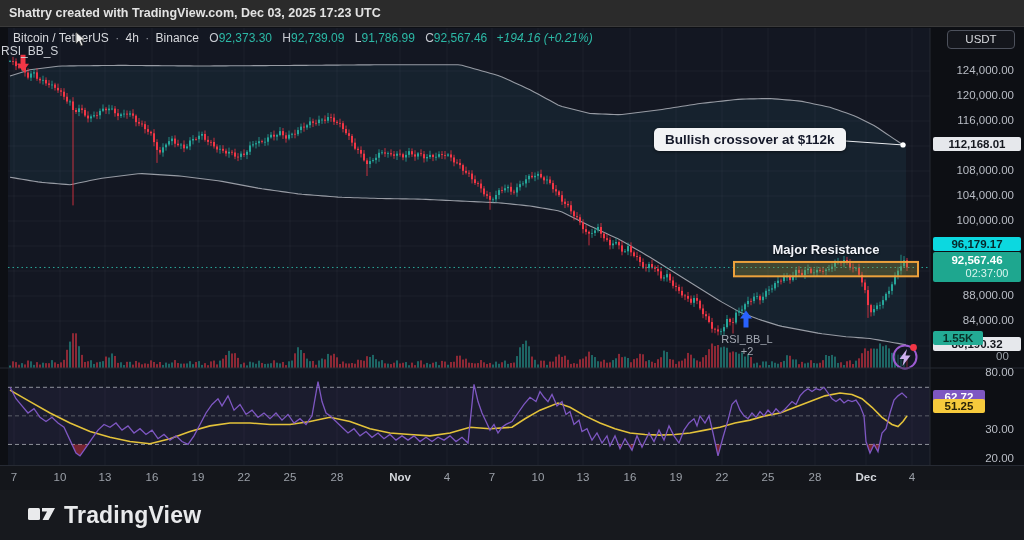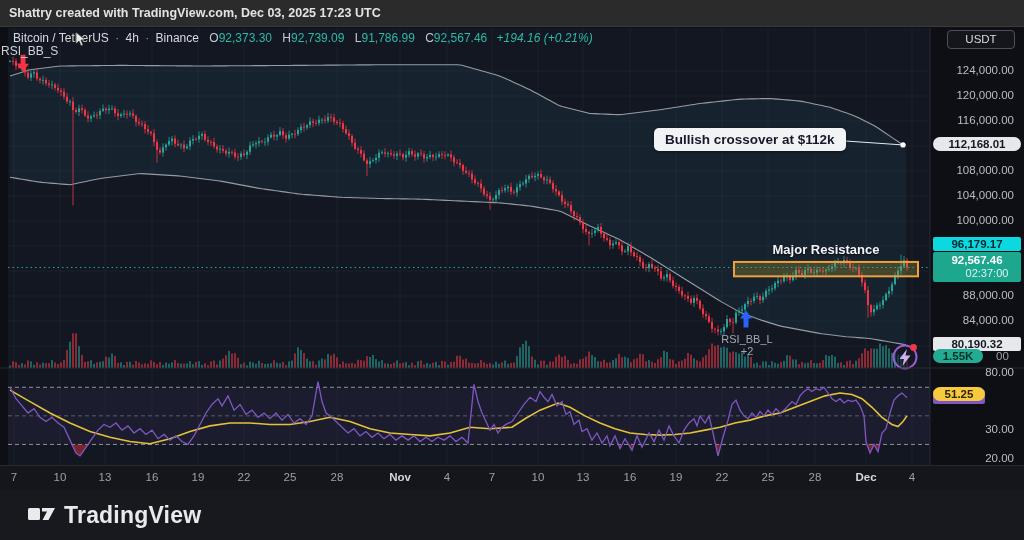--- a/index.html
+++ b/index.html
@@ -1047,28 +1047,28 @@
       <div class="pxlab" style="top: 61px;">120,000.00</div>
       <div class="pxlab" style="top: 86px;">116,000.00</div>
       <div class="pxlab" style="top: 136px;">108,000.00</div>
       <div class="pxlab" style="top: 161px;">104,000.00</div>
       <div class="pxlab" style="top: 186px;">100,000.00</div>
       <div class="pxlab" style="top: 261px;">88,000.00</div>
       <div class="pxlab" style="top: 286px;">84,000.00</div>
       <div class="pxlab" style="top: 338px;">80.00</div>
       <div class="pxlab" style="top: 395.143px;">30.00</div>
       <div class="pxlab" style="top: 423.714px;">20.00</div>
-      <div class="badge b-white" style="top: 108.95px; border-radius: 7px;">112,168.01</div>
+      <div class="badge b-white" style="top: 108.95px;">112,168.01</div>
       <div class="badge b-cyan" style="top: 208.88px;">96,179.17</div>
       <div class="badge b-teal" style="top: 224.453px;">92,567.46<div class="cd">02:37:00</div></div>
       <div class="badge b-white" style="top: 308.81px;">80,190.32</div>
-      <div class="badge b-vol" style="top: 321px; border-radius: 7px;">1.55K</div>
+      <div class="badge b-vol" style="top: 303px;">1.55K</div>
       <div class="partial" style="left: 58px; top: 322px;">00</div>
       <div class="badge b-purple" style="top: 361.686px;">62.72</div>
-      <div class="badge b-yellow" style="top: 359px; border-radius: 7px;">51.25</div>
+      <div class="badge b-yellow" style="top: 371px;">51.25</div>
     </div>
   <div id="taxis">
       <div class="tlab" style="left: 14px;">7</div>
       <div class="tlab" style="left: 60px;">10</div>
       <div class="tlab" style="left: 105px;">13</div>
       <div class="tlab" style="left: 152px;">16</div>
       <div class="tlab" style="left: 198px;">19</div>
       <div class="tlab" style="left: 244px;">22</div>
       <div class="tlab" style="left: 290px;">25</div>
       <div class="tlab" style="left: 337px;">28</div>

